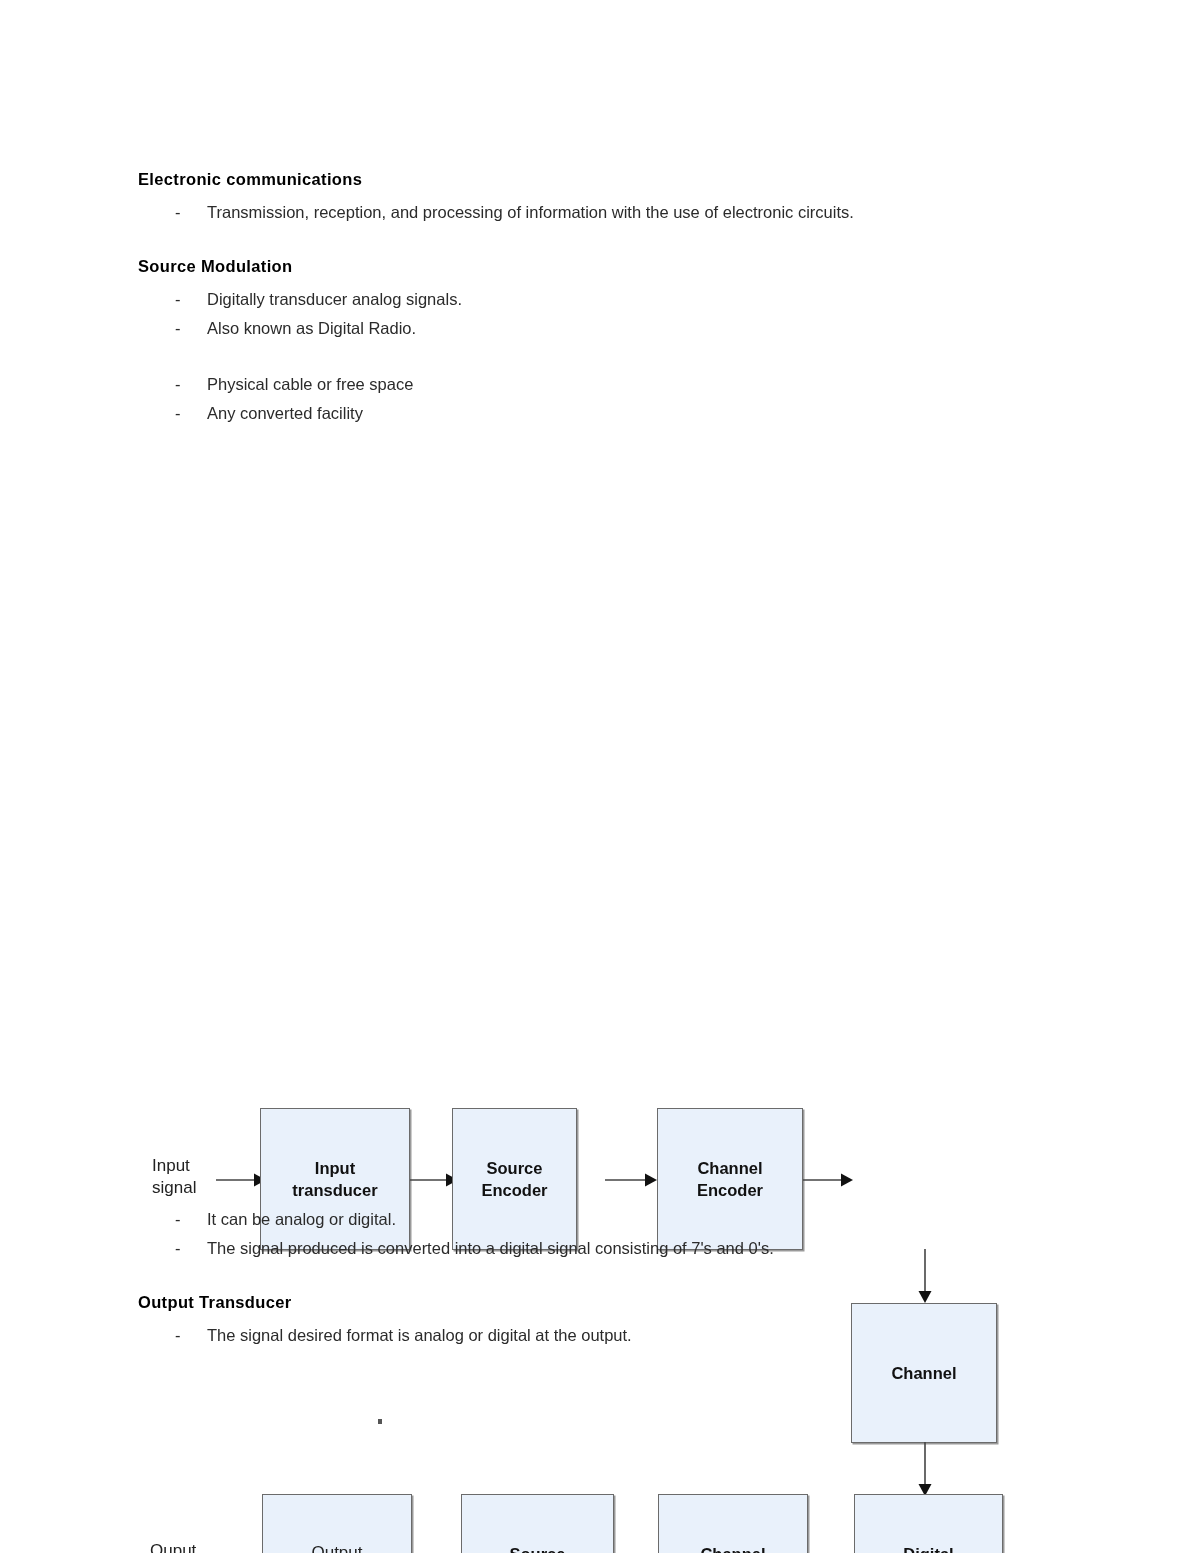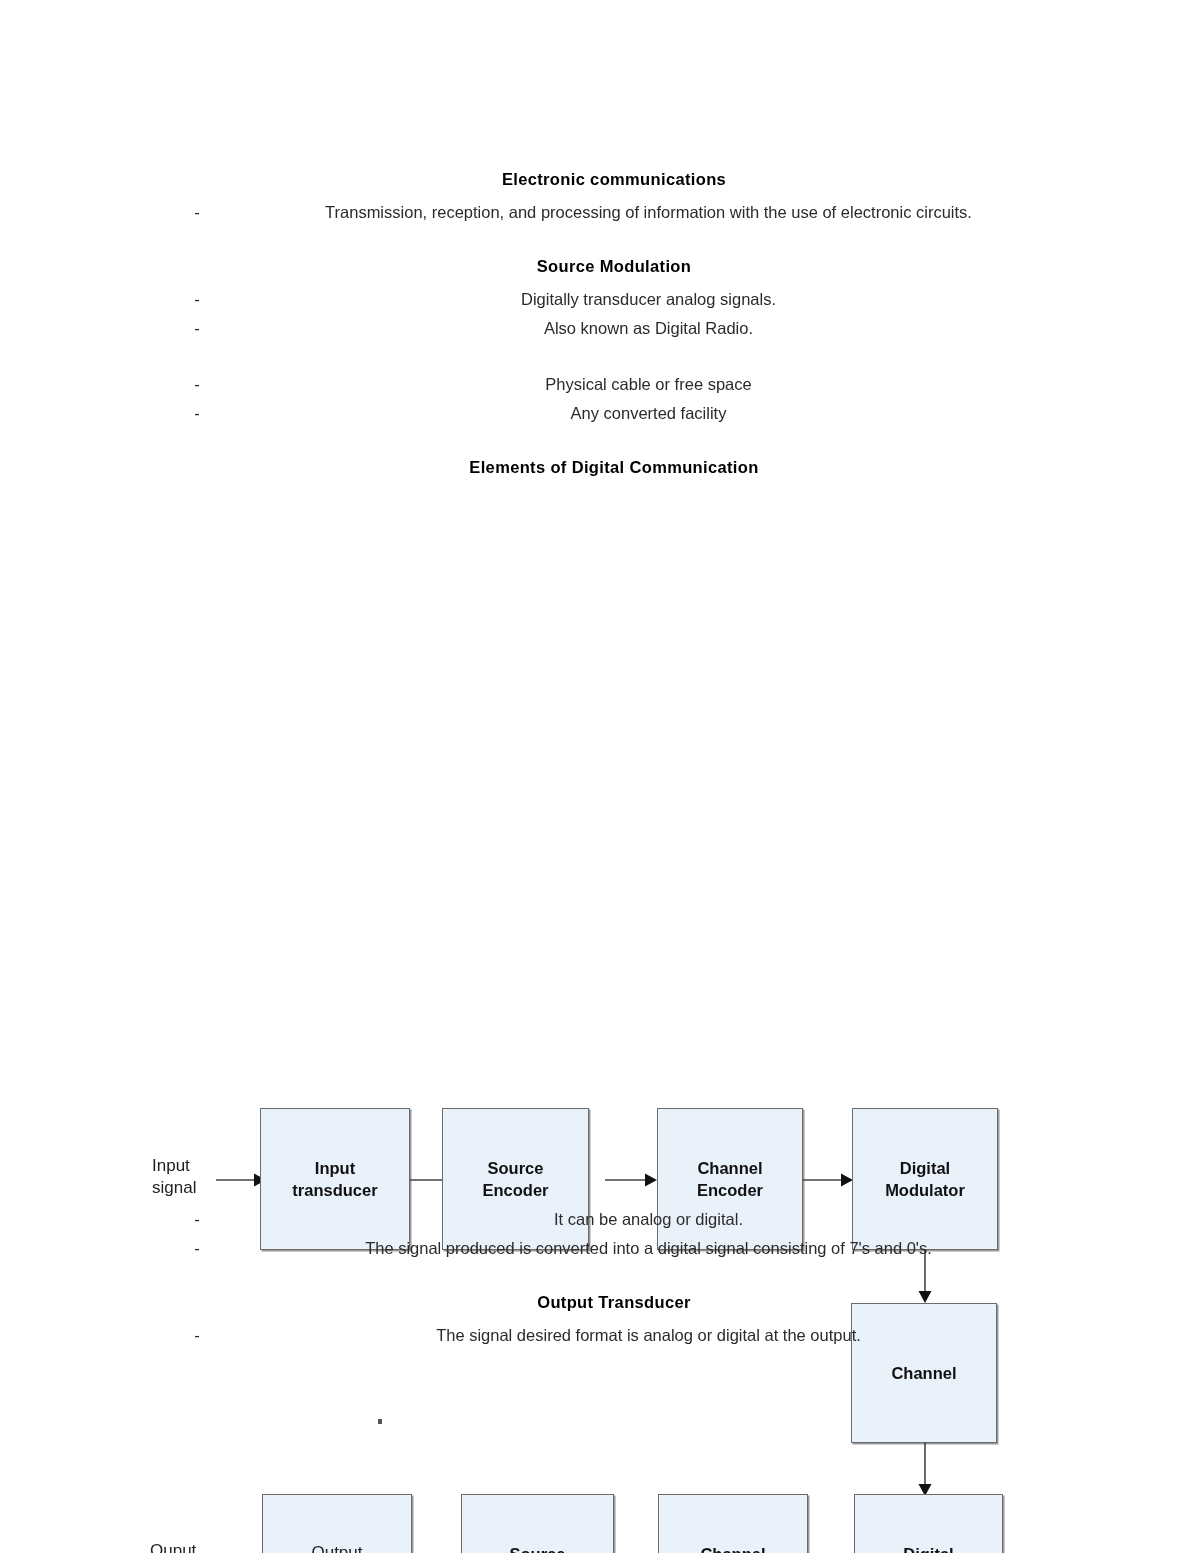--- a/index.html
+++ b/index.html
@@ -18,24 +18,23 @@
 
   .page {
     position: absolute;
     inset: 0;
     background: #ffffff;
   }
 
   
   .content {
     position: absolute;
-    left: 144px;
+    left: 138px;
     top: 168px;
     width: 940px;
-    text-align: center;
   }
 
   .section { margin: 0 0 28px 0; }
 
   .section-heading {
     font-size: 16.5px;
     font-weight: bold;
     letter-spacing: 0.35px;
     color: #000000;
     margin: 0 0 6px 0;
@@ -142,23 +141,20 @@
           <span class="bullet-dash">-</span>
           <span class="bullet-text">Physical cable or free space</span>
         </li>
         <li class="bullet-item">
           <span class="bullet-dash">-</span>
           <span class="bullet-text">Any converted facility</span>
         </li>
       </ul>
     </div>
 
-    <div class="section">
-      <div class="section-heading">Elements of Digital Communication</div>
-    </div>
 
   </div>
 
   <div class="diagram">
 
     <div class="sig-label" style="left: 152px; top: 615px; white-space: pre-line;">Input
 signal</div>
 
     <div class="connector" style="left:216px; top:632px;">
       <svg width="52" height="16" viewBox="0 0 52 16">
@@ -172,21 +168,21 @@
 transducer</span>
     </div>
 
     <div class="connector" style="left:410px; top:632px;">
       <svg width="50" height="16" viewBox="0 0 50 16">
         <line x1="0" y1="8" x2="38" y2="8" stroke="#444444" stroke-width="1.6"></line>
         <path d="M36 1.5 L48 8 L36 14.5 Z" fill="#111111"></path>
       </svg>
     </div>
 
-    <div class="dgm-box" style="left:442px; top:568px; width:147px; height:142px;justify-content:center;">
+    <div class="dgm-box" style="left:452px; top:568px; width:125px; height:142px;justify-content:center;">
       <span class="lbl" style="white-space: pre-line;">Source
 Encoder</span>
     </div>
 
     <div class="connector" style="left:605px; top:632px;">
       <svg width="54" height="16" viewBox="0 0 54 16">
         <line x1="0" y1="8" x2="42" y2="8" stroke="#444444" stroke-width="1.6"></line>
         <path d="M40 1.5 L52 8 L40 14.5 Z" fill="#111111"></path>
       </svg>
     </div>
@@ -196,24 +192,20 @@
 Encoder</span>
     </div>
 
     <div class="connector" style="left:803px; top:632px;">
       <svg width="52" height="16" viewBox="0 0 52 16">
         <line x1="0" y1="8" x2="40" y2="8" stroke="#444444" stroke-width="1.6"></line>
         <path d="M38 1.5 L50 8 L38 14.5 Z" fill="#111111"></path>
       </svg>
     </div>
 
-    <div class="dgm-box" style="left:852px; top:568px; width:146px; height:142px;">
-      <span class="lbl" style="white-space: pre-line;">Digital
-Modulator</span>
-    </div>
 
     <div class="connector" style="left:917px; top:709px;">
       <svg width="16" height="56" viewBox="0 0 16 56">
         <line x1="8" y1="0" x2="8" y2="44" stroke="#444444" stroke-width="1.6"></line>
         <path d="M1.5 42 L8 54 L14.5 42 Z" fill="#111111"></path>
       </svg>
     </div>
 
     <div class="dgm-box" style="left:851px; top:763px; width:146px; height:140px;">
       <span class="lbl" style="white-space: pre-line;">Channel</span>

